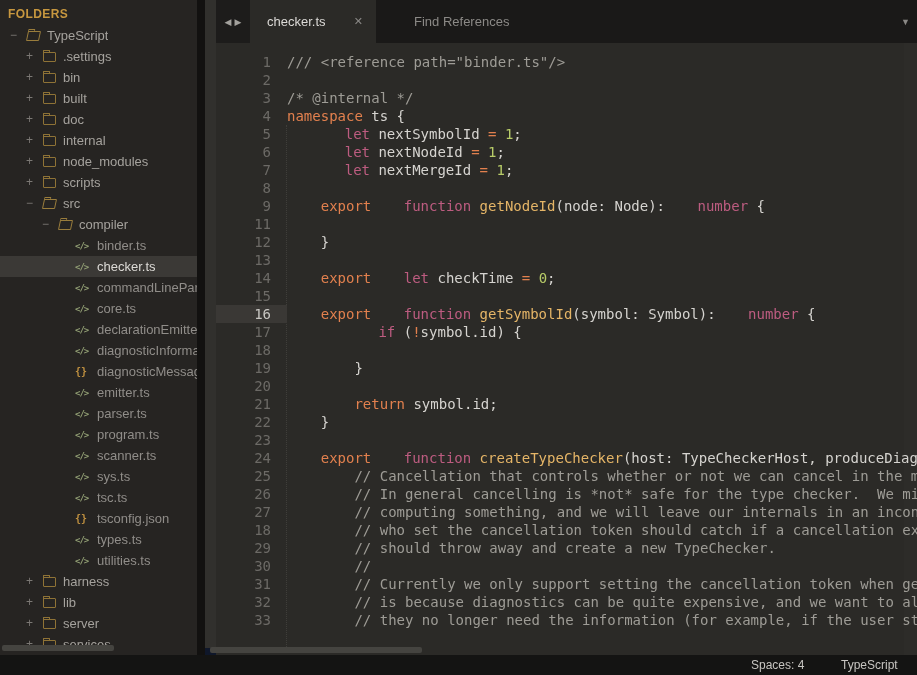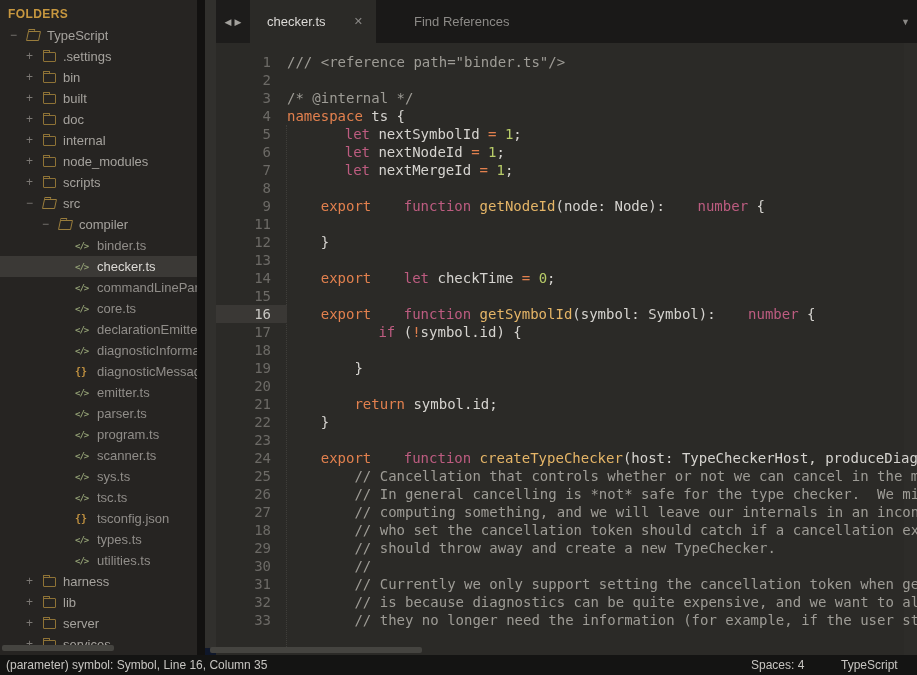--- a/index.html
+++ b/index.html
@@ -296,18 +296,17 @@
           <div class="code-line"><span class="ln">30</span><span class="code-text"><span class="t-p">        </span><span class="t-c">//</span></span></div>
           <div class="code-line"><span class="ln">31</span><span class="code-text"><span class="t-p">        </span><span class="t-c">// Currently we only support setting the cancellation token when get</span></span></div>
           <div class="code-line"><span class="ln">32</span><span class="code-text"><span class="t-p">        </span><span class="t-c">// is because diagnostics can be quite expensive, and we want to all</span></span></div>
           <div class="code-line"><span class="ln">33</span><span class="code-text"><span class="t-p">        </span><span class="t-c">// they no longer need the information (for example, if the user sta</span></span></div>
         </div>
     </div>
   </div>
   <div class="hthumb editor-thumb"></div>
 
   <div class="statusbar">
-    <span class="status-left">(parameter) symbol: Symbol, Line 16, Column 35</span>
     <span class="status-spaces">Spaces: 4</span>
     <span class="status-lang">TypeScript</span>
   </div>
 
 </div>
 
 </body></html>

